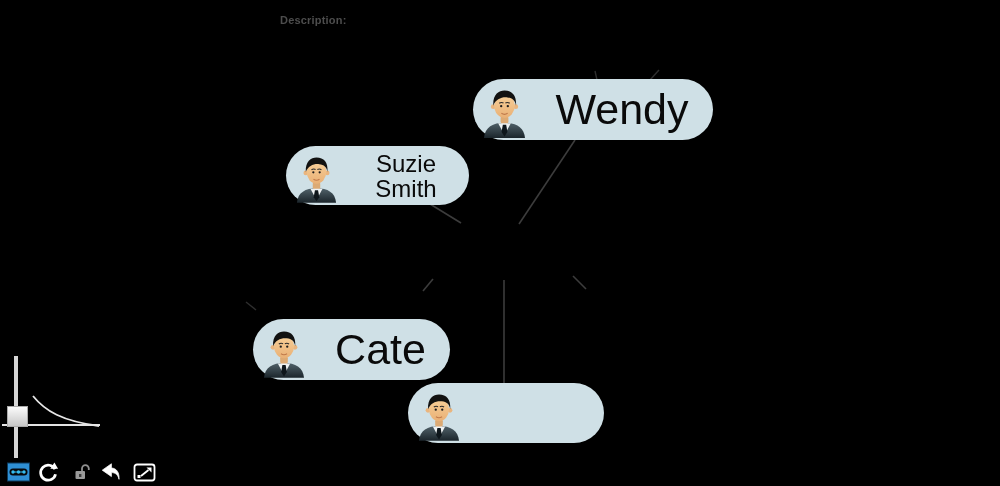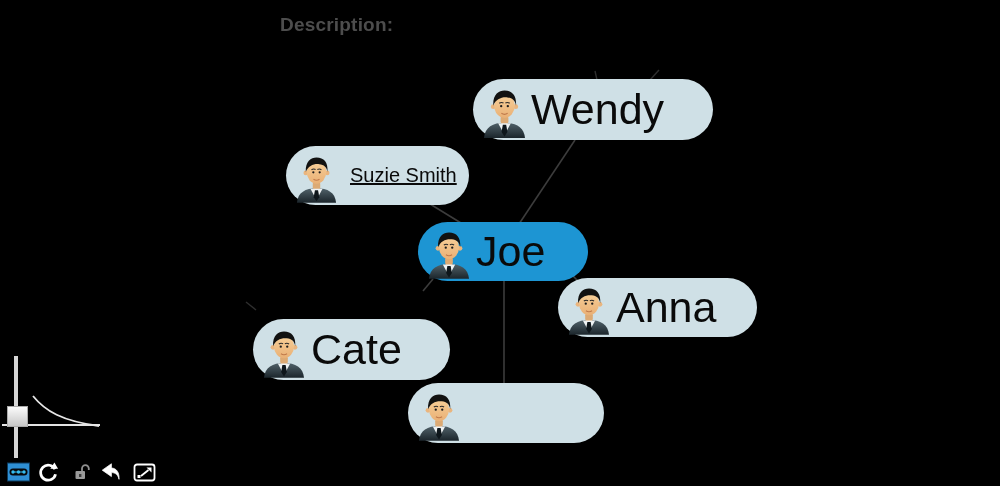--- a/index.html
+++ b/index.html
@@ -4,35 +4,35 @@
 <style>
   html,body{margin:0;padding:0;}
   body{
     width:1000px;height:486px;overflow:hidden;position:relative;
     background:#000000;
     font-family:"Liberation Sans", sans-serif;
   }
   .stage{position:absolute;inset:0;}
   .desc-label{
     position:absolute;left:280px;top:14px;
-    color:#4d4d4d;font-size:19px;font-weight:700;letter-spacing:.2px;
+    color:#4d4d4d;font-size:11px;font-weight:700;letter-spacing:.2px;
   }
   svg.edge-layer{position:absolute;left:0;top:0;z-index:1;}
   .gnode{
     position:absolute;z-index:2;display:flex;align-items:center;
     background:#cfe0e6;border-radius:40px;
   }
   .gnode.selected{background:#1d95d3;}
   .gnode .avatar{position:absolute;left:10px;bottom:1px;}
   .gnode .nlabel{
-    flex:1;margin-left:58px;
+    flex:1;margin-left:58px;text-align:center;
     color:#0a0a0a;font-size:43px;line-height:1.02;white-space:nowrap;
   }
   .gnode.small .nlabel{
-    font-size:20px;line-height:25px;white-space:normal;margin-left:64px;text-decoration:underline;
+    font-size:24px;line-height:25px;white-space:normal;margin-left:64px;
   }
   
   .slider-track{position:absolute;left:14px;top:356px;width:4px;height:102px;background:#d6d6d6;z-index:3;}
   .slider-axis{position:absolute;left:2px;top:424px;width:98px;height:2px;background:#e3e3e3;z-index:3;}
   .slider-handle{
     position:absolute;left:7px;top:406px;width:21px;height:21px;z-index:4;
     background:linear-gradient(#fbfbfb,#c7c7c7);border:1px solid #aaaaaa;box-sizing:border-box;
   }
   svg.curve-layer{position:absolute;left:0;top:0;z-index:3;}
   
@@ -100,40 +100,28 @@
     <span class="nlabel">Wendy</span>
   </div>
 
   <div class="gnode small" style="left:286px;top:146px;width:183px;height:59px;">
     <svg class="avatar" width="41" height="51">
         <use href="#avatar"></use>
       </svg>
     <span class="nlabel" style="max-width:112px;margin:0 auto 0 64px;">Suzie Smith</span>
   </div>
 
-  <div class="gnode selected" style="left:418px;top:222px;width:170px;height:59px;">
-    <svg class="avatar" width="42" height="52">
-        <use href="#avatar"></use>
-      </svg>
-    <span class="nlabel">Joe</span>
-  </div>
 
   <div class="gnode" style="left:253px;top:287px;width:197px;height:61px;margin-top:32px;">
     <svg class="avatar" width="42" height="52">
         <use href="#avatar"></use>
       </svg>
     <span class="nlabel">Cate</span>
   </div>
 
-  <div class="gnode" style="left:558px;top:278px;width:199px;height:59px;">
-    <svg class="avatar" width="42" height="52">
-        <use href="#avatar"></use>
-      </svg>
-    <span class="nlabel">Anna</span>
-  </div>
 
   <div class="gnode" style="left:408px;top:383px;width:196px;height:60px;">
     <svg class="avatar" width="42" height="52">
         <use href="#avatar"></use>
       </svg>
   </div>
 
   <div class="slider-axis"></div>
   <div class="slider-track"></div>
   <svg class="curve-layer" width="120" height="486">

